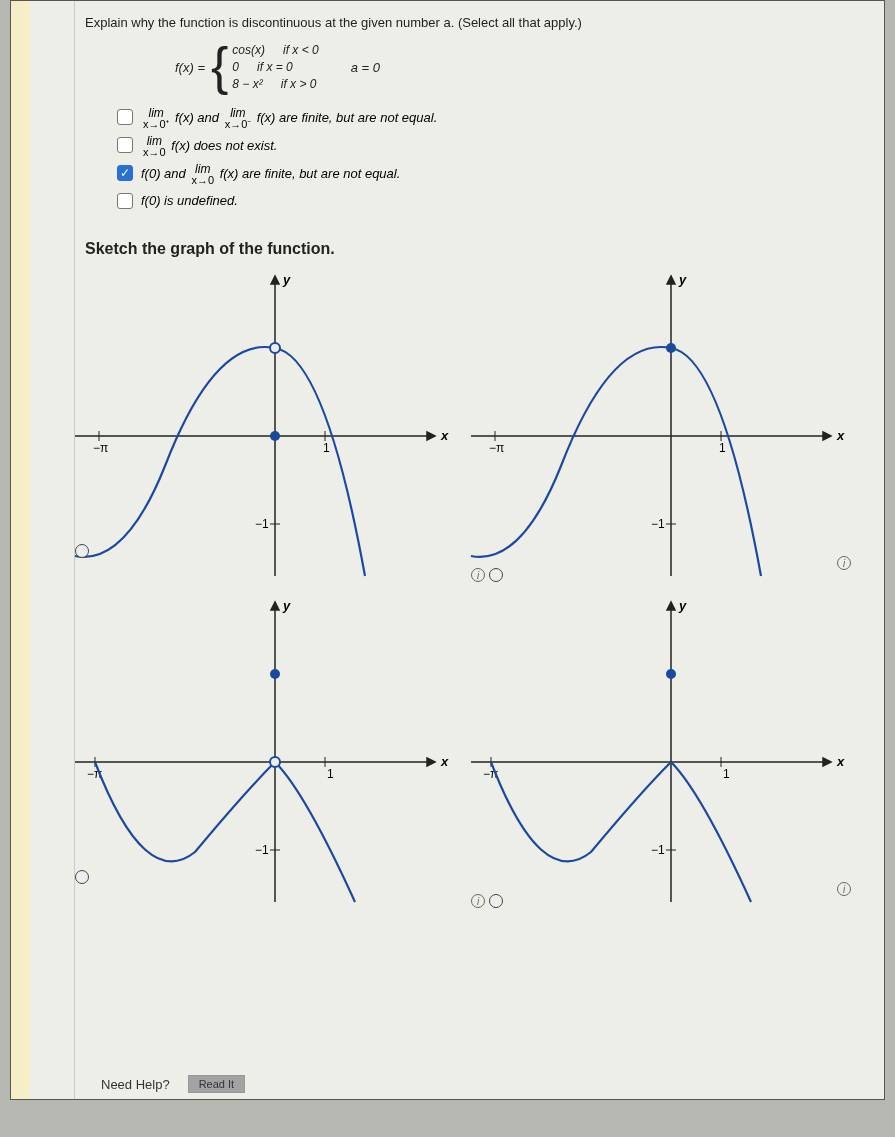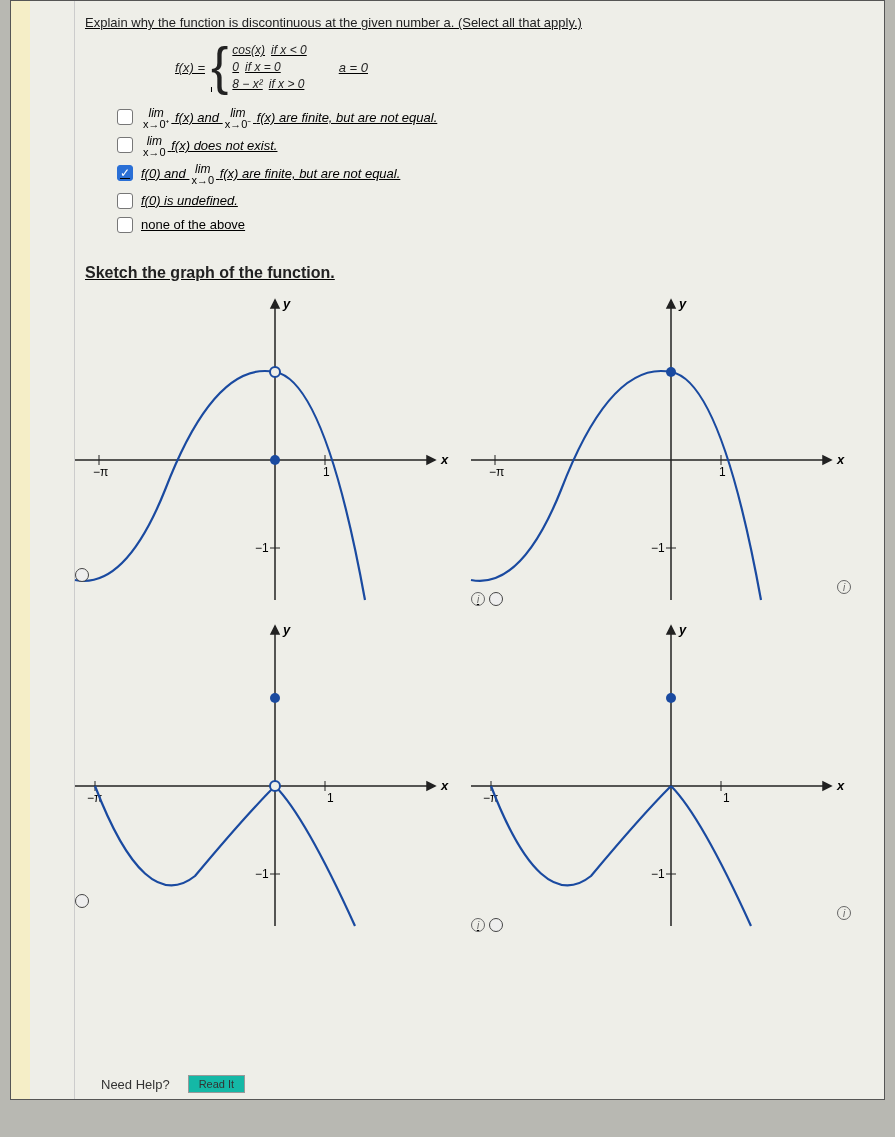--- a/index.html
+++ b/index.html
@@ -10,21 +10,20 @@
     height: 1137px;
     overflow: hidden;
     position: relative;
   }
   .page {
     background: #eeeee8;
     border: 1px solid #555;
     margin: 0 10px 10px 10px;
     min-height: 1100px;
     position: relative;
-    text-decoration: underline;
   }
   .tabs {
     position: absolute;
     top: -8px;
     left: 40px;
     display: flex;
     gap: 6px;
   }
   .tab {
     font-size: 10px;
@@ -61,21 +60,21 @@
     font-style: italic;
   }
   .fn-lhs { padding-right: 6px; line-height: 52px; font-style: italic; }
   .brace {
     font-size: 52px;
     line-height: 48px;
     font-weight: 100;
     font-style: normal;
   }
   .fn-rows { display: flex; flex-direction: column; padding: 0 4px; font-size: 12px; line-height: 17px;}
-  .fn-row { display: flex; gap: 6px; }
+  .fn-row { display: flex; gap: 18px; }
   .a-eq { padding-left: 28px; line-height: 52px; font-style: italic;}
   .options { margin: 6px 0 30px 32px; font-size: 13px; }
   .option { display: flex; align-items: flex-start; gap: 8px; margin: 6px 0; line-height: 18px; }
   .cb {
     width: 16px; height: 16px; border: 1.5px solid #777; border-radius: 3px;
     background: #fff; flex-shrink: 0; display:flex; align-items:center; justify-content:center;
     font-size: 12px; margin-top:1px;
   }
   .cb.checked { background: #2a6fd6; border-color:#2a6fd6; color:#fff; }
   .lim { display:inline-flex; flex-direction:column; align-items:center; font-size:12px; line-height:11px; vertical-align:middle; padding:0 2px;}
@@ -108,21 +107,21 @@
     bottom: 6px;
     left: 90px;
     font-size: 13px;
     color: #333;
     display: flex;
     align-items: center;
     gap: 18px;
   }
   .read-it {
     border: 1px solid #999;
-    background: #14b8a6;
+    background: #a3a3a3;
     padding: 2px 10px;
     font-size: 11px;
   }
 </style>
 </head>
 <body>
 
 <div class="tabs">
   <div class="tab">ASK YOUR TEACHER</div>
   <div class="tab">PRACTICE ANOTHER</div>
@@ -187,24 +186,20 @@
           <span class="lim">
               <span class="top fi">lim</span>
               <span class="bot">x→0</span>
             </span>
           <span class="fi"> f(x) are finite, but are not equal.</span>
         </div>
       </div>
       <div class="option">
         <div class="cb"></div>
         <div class="fi">f(0) is undefined.</div>
-      </div>
-      <div class="option">
-        <div class="cb"></div>
-        <div>none of the above</div>
       </div>
     </div>
 
     <div class="sketch-prompt">Sketch the graph of the function.</div>
 
     <div class="graphs">
 
       <div class="gwrap">
         <svg width="390" height="320" viewBox="0 0 390 320">
           <g stroke="#222" stroke-width="1.5" fill="none">

